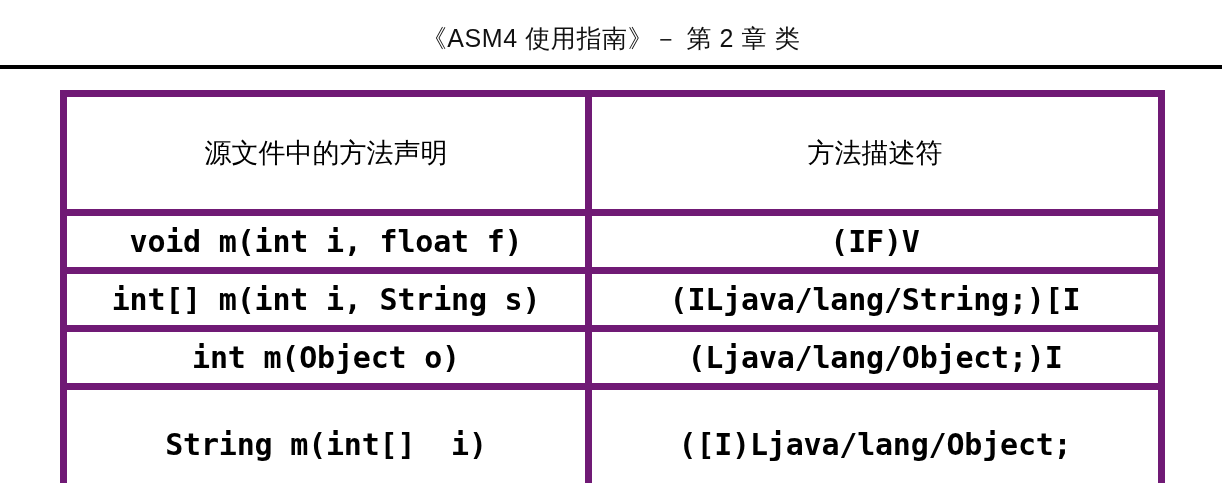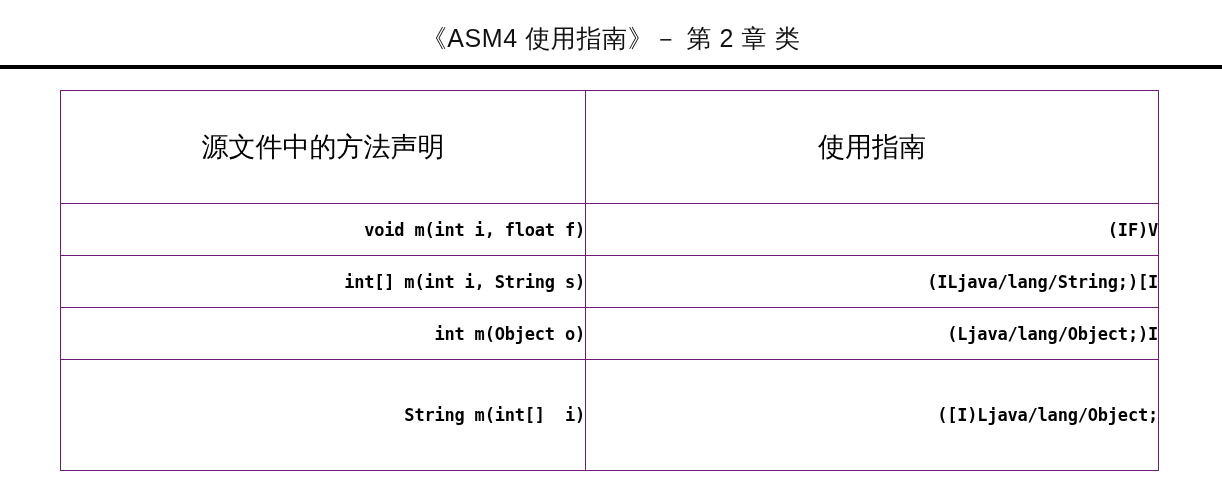--- a/index.html
+++ b/index.html
@@ -54,44 +54,44 @@
     top: 90px;
     width: 1098px;
     border-collapse: collapse;
     table-layout: fixed;
   }
   .descriptor-table col.col-decl  { width: 525px; }
   .descriptor-table col.col-desc  { width: 573px; }
 
   .descriptor-table th,
   .descriptor-table td {
-    border: 1px solid #701a75;
+    border: 7px solid #701a75;
     padding: 0;
     vertical-align: middle;
     background: #ffffff;
   }
 
   thead th {
     height: 112px;
     text-align: center;
     font-weight: normal;
     font-size: 27px;
     line-height: 34px;
     border-bottom: 4px solid #000000;
     font-family: "Liberation Serif", "DejaVu Serif", serif;
     white-space: pre;
   }
 
   tbody td {
     height: 51px;
     padding: 0 0 0 14px;
-    text-align: right;
+    text-align: center;
     font-family: "DejaVu Sans Mono", "Liberation Mono", monospace;
     font-weight: bold;
-    font-size: 17px;
+    font-size: 30px;
     line-height: 26px;
     letter-spacing: -0.2px;
     white-space: pre;
   }
   tbody tr.tall-row td {
     height: 110px;
   }
 </style>
 </head>
 <body>
@@ -102,21 +102,21 @@
 </div>
 
 <table class="descriptor-table">
   <colgroup>
     <col class="col-decl">
     <col class="col-desc">
   </colgroup>
   <thead>
     <tr>
       <th>源文件中的方法声明</th>
-      <th>使用指南</th>
+      <th>方法描述符</th>
     </tr>
   </thead>
   <tbody>
     <tr>
       <td>void m(int i, float f)</td>
       <td>(IF)V</td>
     </tr>
     <tr>
       <td>int[] m(int i, String s)</td>
       <td>(ILjava/lang/String;)[I</td>

